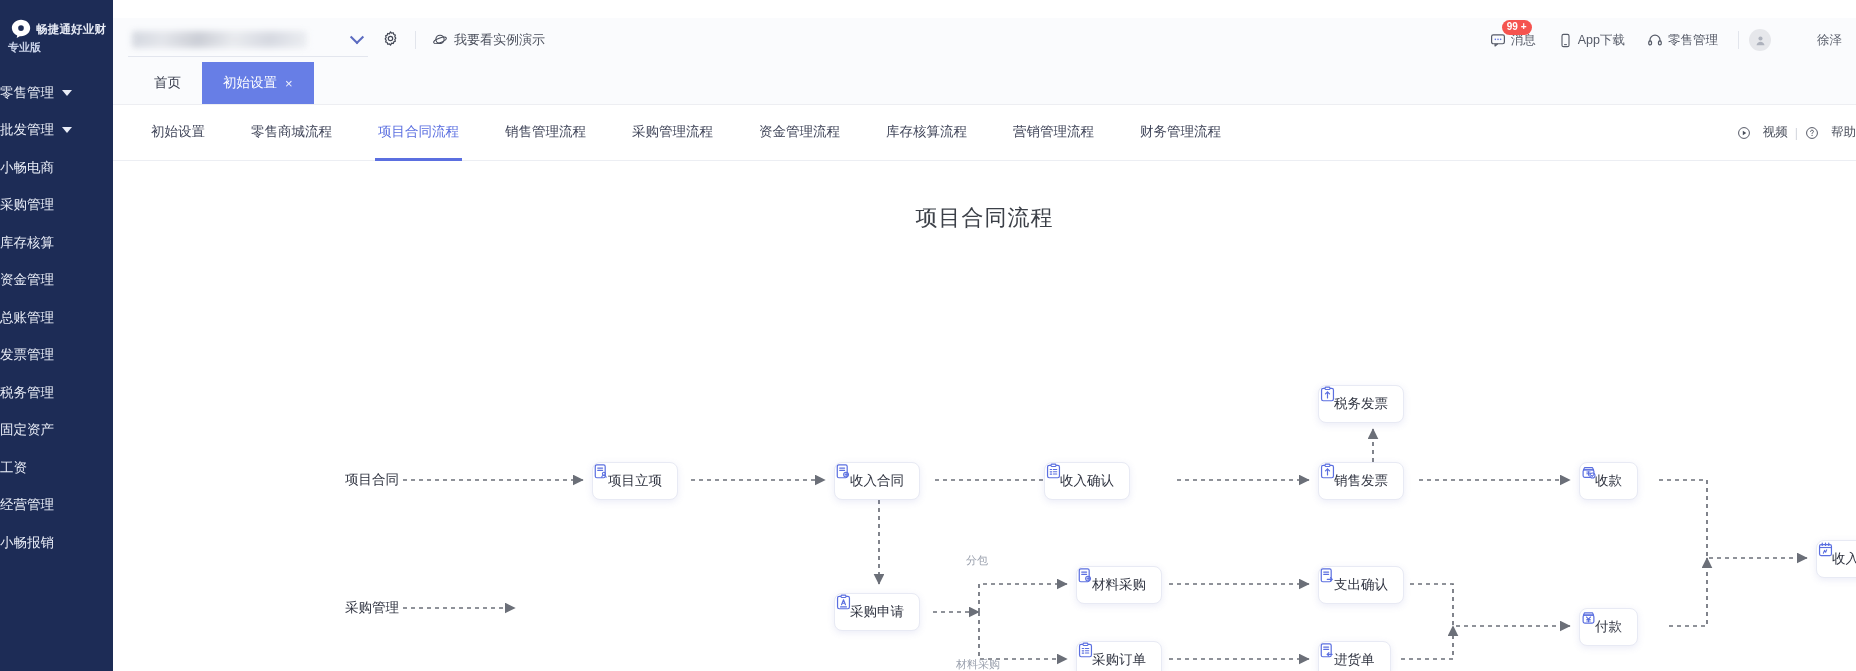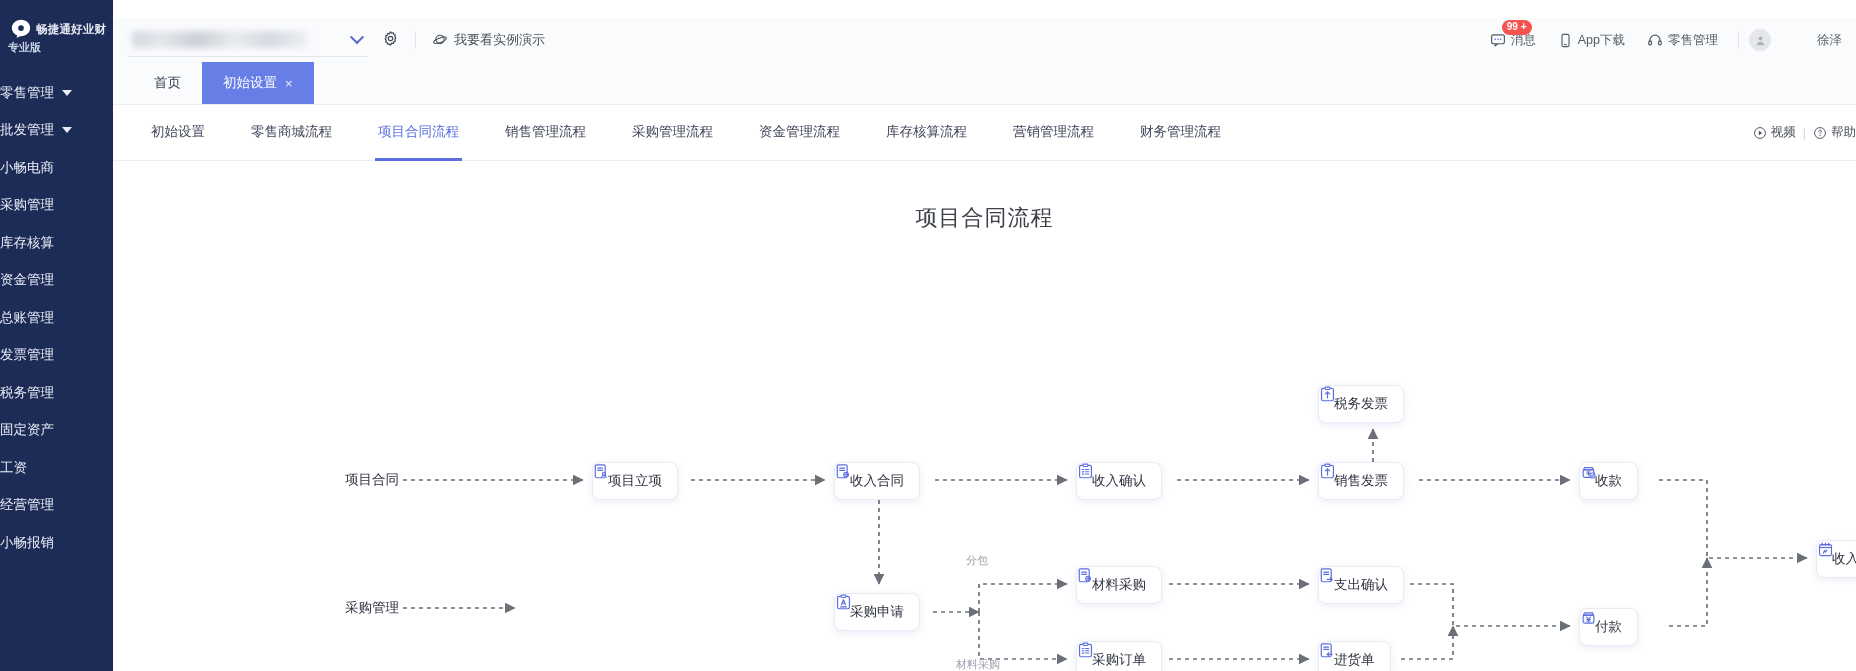--- a/index.html
+++ b/index.html
@@ -101,21 +101,21 @@
   }
   .subtab:first-child { margin-left:18px; }
   .subtab.active { color:#5b6fe0; }
   .subtab.active::after {
     content:""; position:absolute; left:-3px; right:-3px; bottom:0;
     height:2.5px; background:#5b6fe0;
   }
   .subtab-right {
     position:absolute; right:0; display:flex; align-items:center; gap:0; font-size:12.5px; color:#4a4f5c;
   }
-  .sr-item { display:flex; align-items:center; gap:4px; cursor:pointer; }
+  .sr-item { display:flex; align-items:center; gap:12px; cursor:pointer; }
   .sr-sep { color:#d4d7de; margin:0 7px; }
 
   .board-title {
     text-align:center; font-size:22px; color:#3c4048; margin-top:42px; letter-spacing:1px;
   }
 
   
   .flow { position:relative; width:100%; height:440px; margin-top:4px; }
   .flow svg { position:absolute; left:0; top:0; }
   .node {
@@ -373,21 +373,21 @@
         </div>
         <div class="node" style="left: 721px; top: 225px;">
           <svg class="ic" viewBox="0 0 24 24">
             <rect x="3.2" y="2.6" width="14" height="18.2" rx="2.2" fill="none" stroke="#5b6fe0" stroke-width="1.7"></rect>
             <path d="M6.6 7.2h7M6.6 10.4h7" stroke="#5b6fe0" stroke-width="1.6" stroke-linecap="round"></path>
             <circle cx="15.6" cy="16.4" r="3.4" fill="none" stroke="#5b6fe0" stroke-width="1.6"></circle>
             <path d="M15.6 14.4v4M14.1 16.4h3" stroke="#5b6fe0" stroke-width="1.3" stroke-linecap="round"></path>
           </svg>
           <span>收入合同</span>
         </div>
-        <div class="node" style="left: 963px; top: 225px;">
+        <div class="node" style="left: 931px; top: 225px;">
           <svg class="ic" viewBox="0 0 24 24">
             <rect x="3.6" y="3.4" width="16.8" height="17.4" rx="2.3" fill="none" stroke="#5b6fe0" stroke-width="1.7"></rect>
             <rect x="8.6" y="1.6" width="6.8" height="3.4" rx="1.2" fill="#fff" stroke="#5b6fe0" stroke-width="1.5"></rect>
             <path d="M7.4 9.2h2M7.4 12.4h2M7.4 15.6h2" stroke="#5b6fe0" stroke-width="1.7" stroke-linecap="round"></path>
             <path d="M11.8 9.2h4.8M11.8 12.4h4.8M11.8 15.6h4.8" stroke="#5b6fe0" stroke-width="1.5" stroke-linecap="round"></path>
           </svg>
           <span>收入确认</span>
         </div>
         <div class="node" style="left: 1205px; top: 225px;">
           <svg class="ic" viewBox="0 0 24 24">

